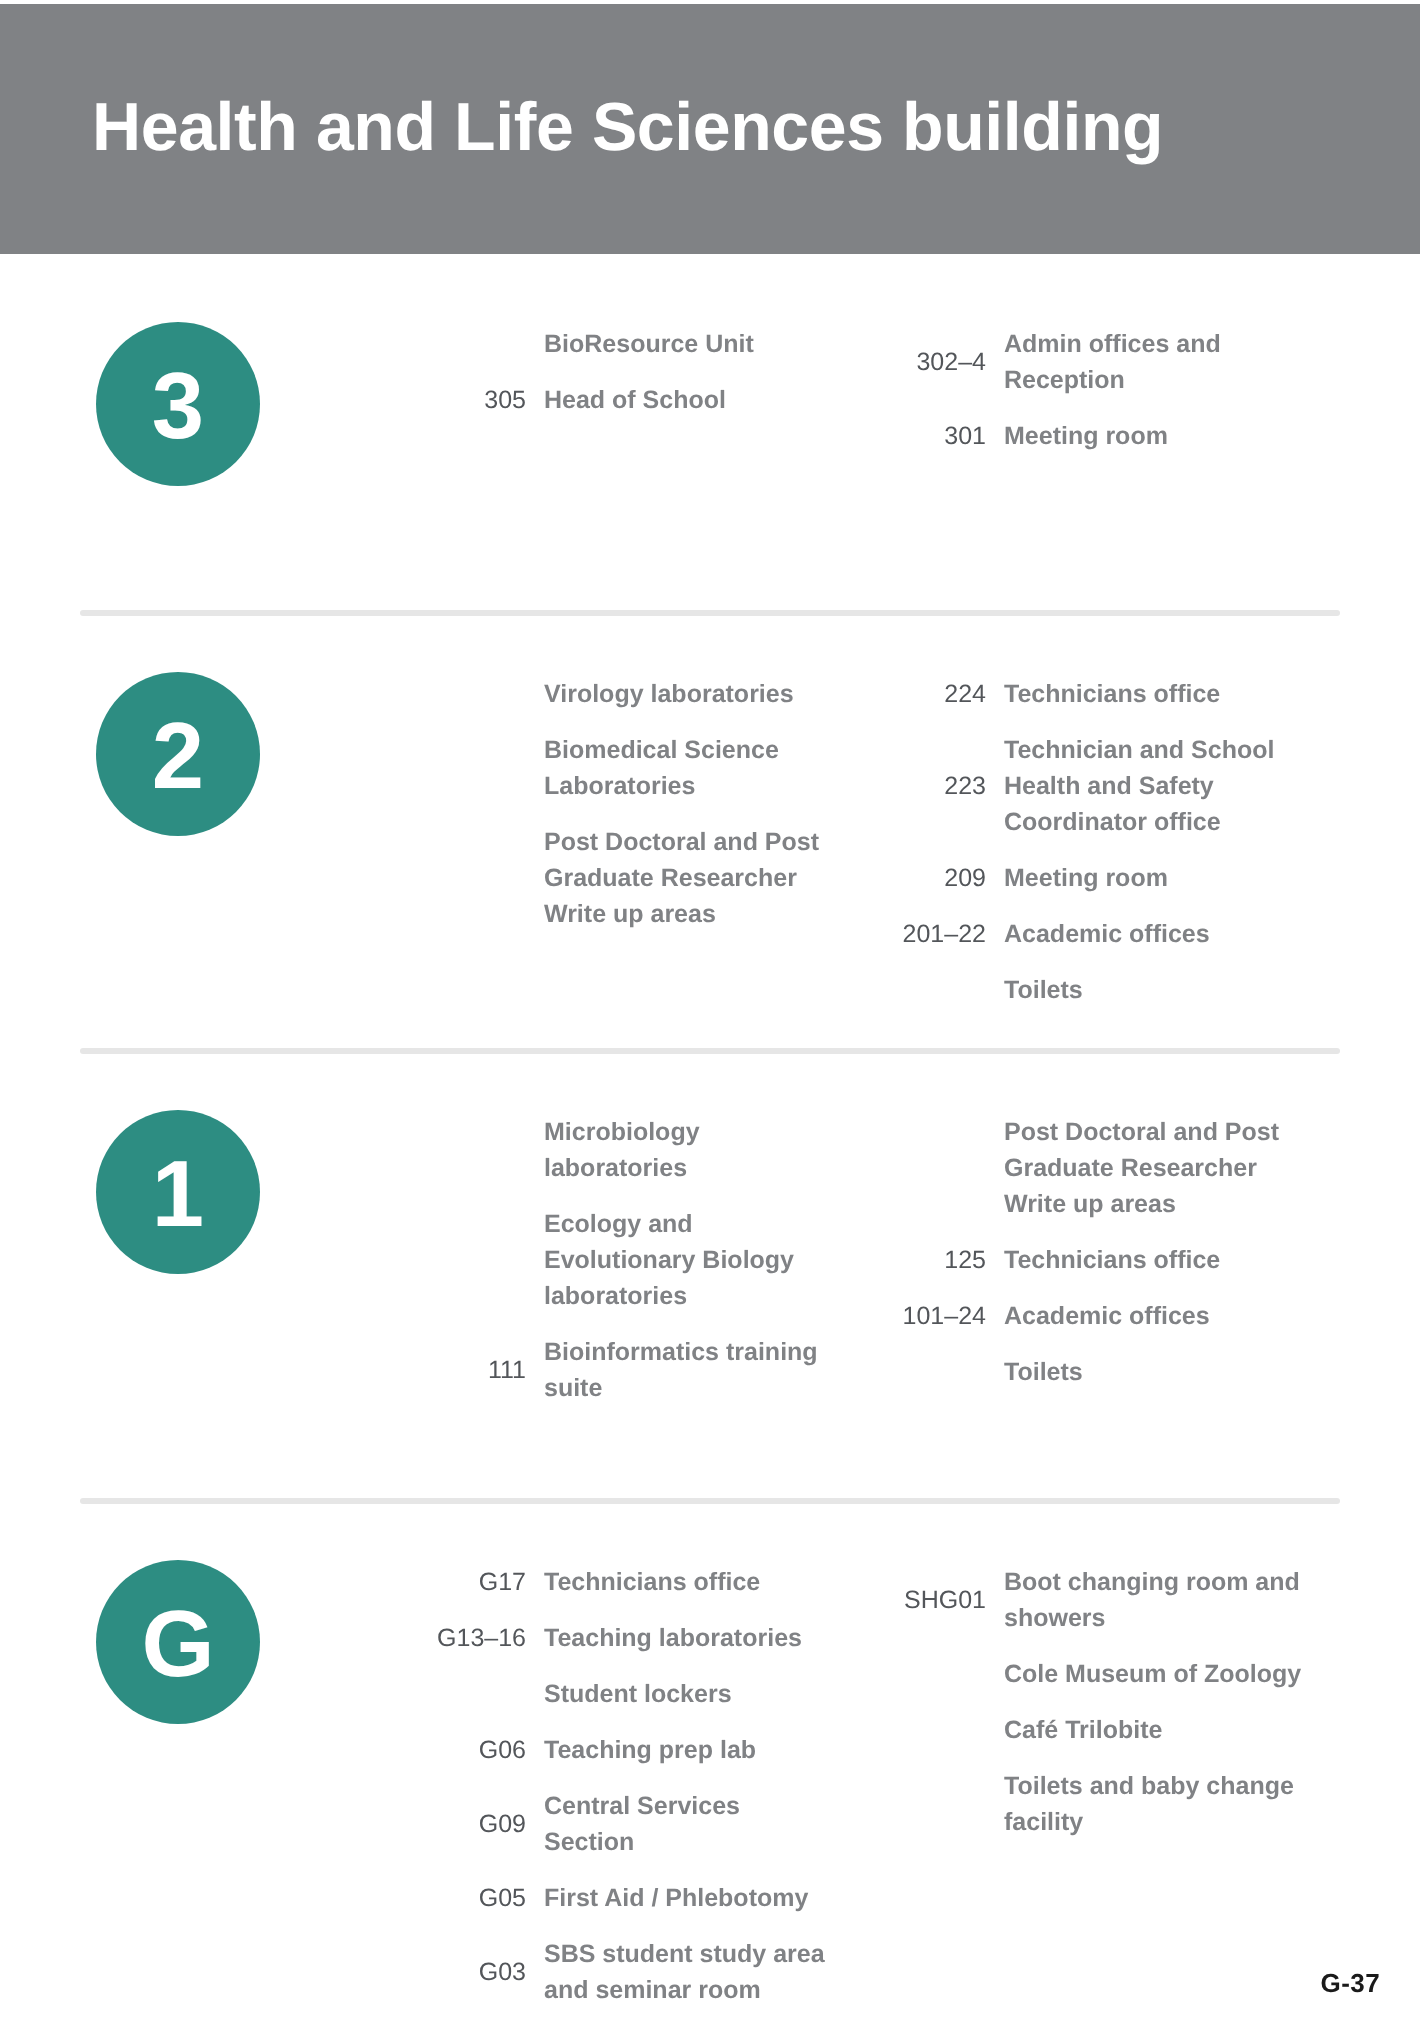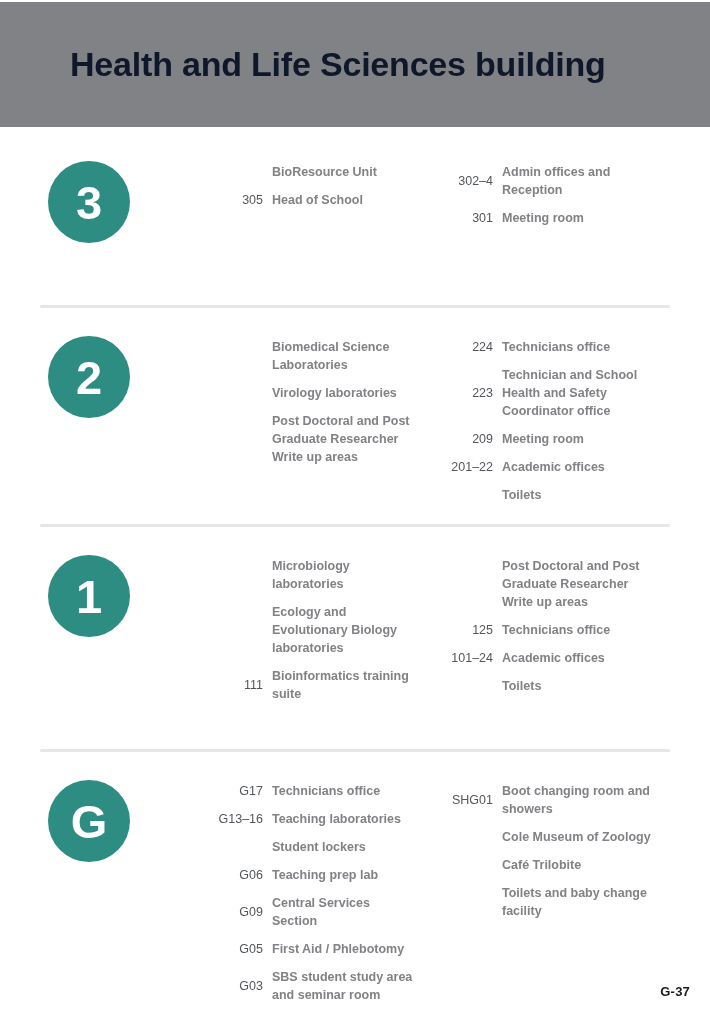--- a/index.html
+++ b/index.html
@@ -22,25 +22,25 @@
     position: absolute;
     left: 0;
     top: 2px;
     width: 710px;
     height: 125px;
     background: #808285;
     display: flex;
     align-items: center;
   }
   #page-title {
-    color: #0f172a;
+    color: #ffffff;
     font-size: 34px;
     font-weight: bold;
     letter-spacing: -0.2px;
-    margin-left: 70px;
+    margin-left: 46px;
     line-height: 1.1;
     white-space: nowrap;
   }
 
   
   #floors {
     position: absolute;
     left: 0;
     top: 127px;
     width: 710px;
@@ -162,25 +162,25 @@
     </div>
     <div class="divider"></div>
     <div class="floor-section" style="min-height: 216px; padding-top: 24px;">
       <div class="floor-row">
         <div class="floor-badge-cell">
           <div class="floor-badge">2</div>
         </div>
         <div class="rooms-col left">
           <div class="room-entry">
             <div class="room-code"></div>
+            <div class="room-label">Virology laboratories</div>
+          </div>
+          <div class="room-entry">
+            <div class="room-code"></div>
             <div class="room-label">Biomedical Science Laboratories</div>
-          </div>
-          <div class="room-entry">
-            <div class="room-code"></div>
-            <div class="room-label">Virology laboratories</div>
           </div>
           <div class="room-entry">
             <div class="room-code"></div>
             <div class="room-label">Post Doctoral and Post Graduate Researcher Write up areas</div>
           </div>
         </div>
         <div class="rooms-col right">
           <div class="room-entry">
             <div class="room-code">224</div>
             <div class="room-label">Technicians office</div>

